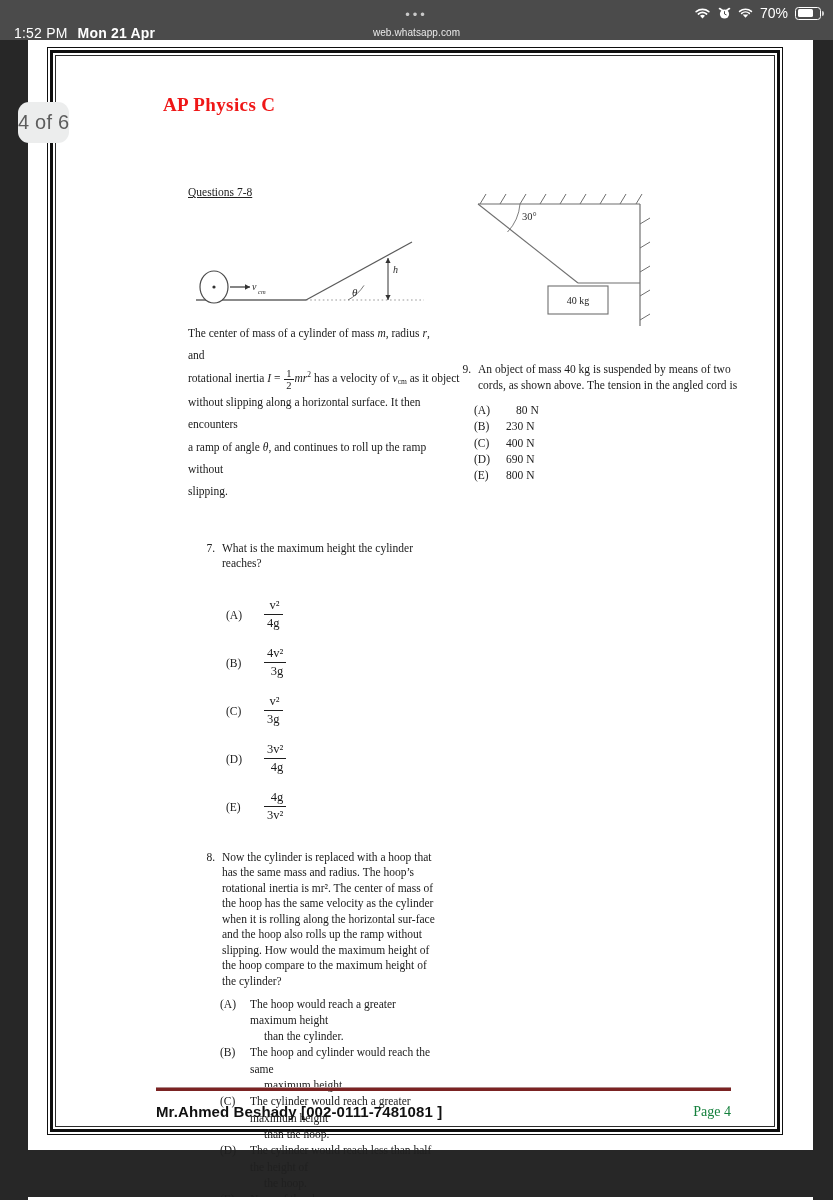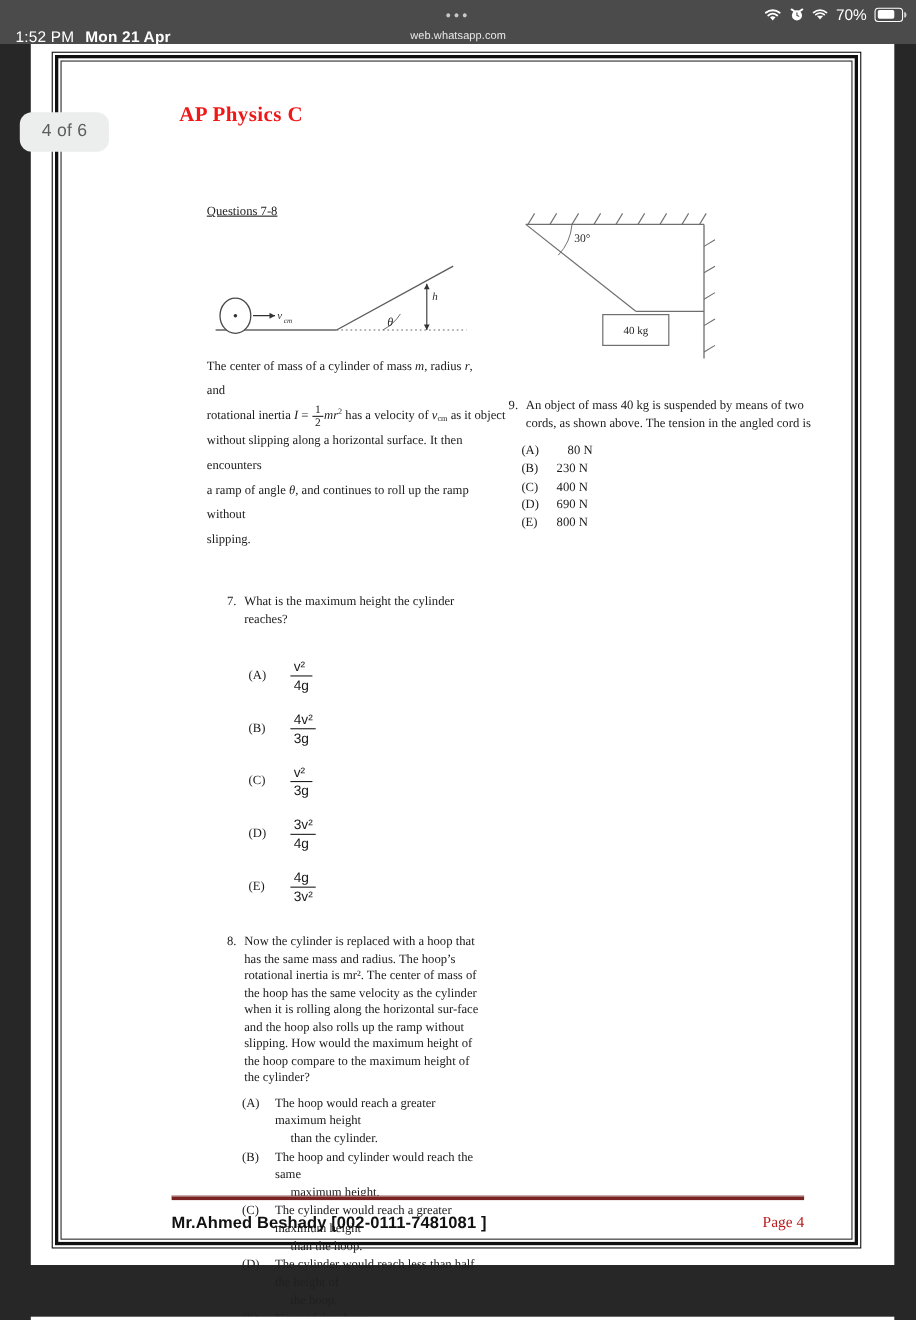--- a/index.html
+++ b/index.html
@@ -49,21 +49,21 @@
     border: 3px solid #0f0f0f;
     outline: 1px solid #0f0f0f; outline-offset: 2px;
   }
   .sheet-inner { position: absolute; inset: 2px; border: 1px solid #2b2b2b; }
   .page1 .sheet { left: 22px; top: 10px; width: 730px; height: 1082px; }
 
   
   .page-badge {
     position: absolute; left: 18px; top: 62px; z-index: 40;
     background: #eceded; color: #5d5d5d;
-    font-size: 16px; padding: 9px 20px; border-radius: 11px;
+    font-size: 20px; padding: 9px 0; border-radius: 11px;
     letter-spacing: .2px;
   }
 
   
   .doc { position: absolute; left: 50px; top: 48px; width: 700px; height: 1060px;
     font-family: "Liberation Serif", serif; color: #1a1a1a; }
   .doc-title {
     position: absolute; left: 85px; top: 6px;
     color: #ef1717; font-weight: bold; font-size: 19px;
     font-family: "Liberation Serif", serif; letter-spacing: .4px;
@@ -91,34 +91,34 @@
 
   .choices { margin-top: 6px; }
   .chrow { display: flex; gap: 8px; font-size: 11.5px; line-height: 1.42; color: #202020; }
   .chrow .lab { width: 22px; flex: 0 0 22px; }
   .chrow .val { flex: 1 1 auto; }
   .chrow .val .cont { display: block; padding-left: 14px; }
 
   .bigfrac-list { margin-top: 22px; }
   .bigfrac-row { display: flex; align-items: center; gap: 12px; height: 42px; margin-bottom: 6px; }
   .bigfrac-row .lab { width: 26px; font-size: 11.5px; }
-  .bigfrac-row .fr { font-size: 12.5px; text-align: left; font-family: Liberation Sans, sans-serif; }
+  .bigfrac-row .fr { font-size: 12.5px; text-align: right; font-family: Liberation Serif, serif; }
   .bigfrac-row .fr .num { display: block; padding: 0 3px 1px; }
   .bigfrac-row .fr .den { display: block; border-top: 1px solid #1e1e1e; padding: 1px 3px 0; }
 
   .ch9 { margin-top: 9px; padding-left: 16px; }
   .ch9 .chrow .lab { width: 24px; flex: 0 0 24px; }
   .ch9 .chrow .val { width: 58px; text-align: left; }
 
   
   .footer { position: absolute; left: 78px; bottom: 28px; width: 575px; }
   .footer-rule { height: 4px; background: #7b2323; border-top: 1px solid #b08a8a; }
   .footer-row { display: flex; justify-content: space-between; align-items: flex-end; margin-top: 12px; gap: 40px; }
   .footer-name { font-family: "Liberation Sans", sans-serif; font-weight: bold; font-size: 15px; color: #111; letter-spacing: .1px; }
-  .footer-page { font-family: "Liberation Serif", serif; font-size: 14px; color: #b91c1c; }
+  .footer-page { font-family: "Liberation Serif", serif; font-size: 14px; color: #15803d; }
 
   svg { display: block; }
 </style>
 </head>
 <body>
 
 <div id="root">
 
   <div class="statusbar">
     <div class="sb-left">

